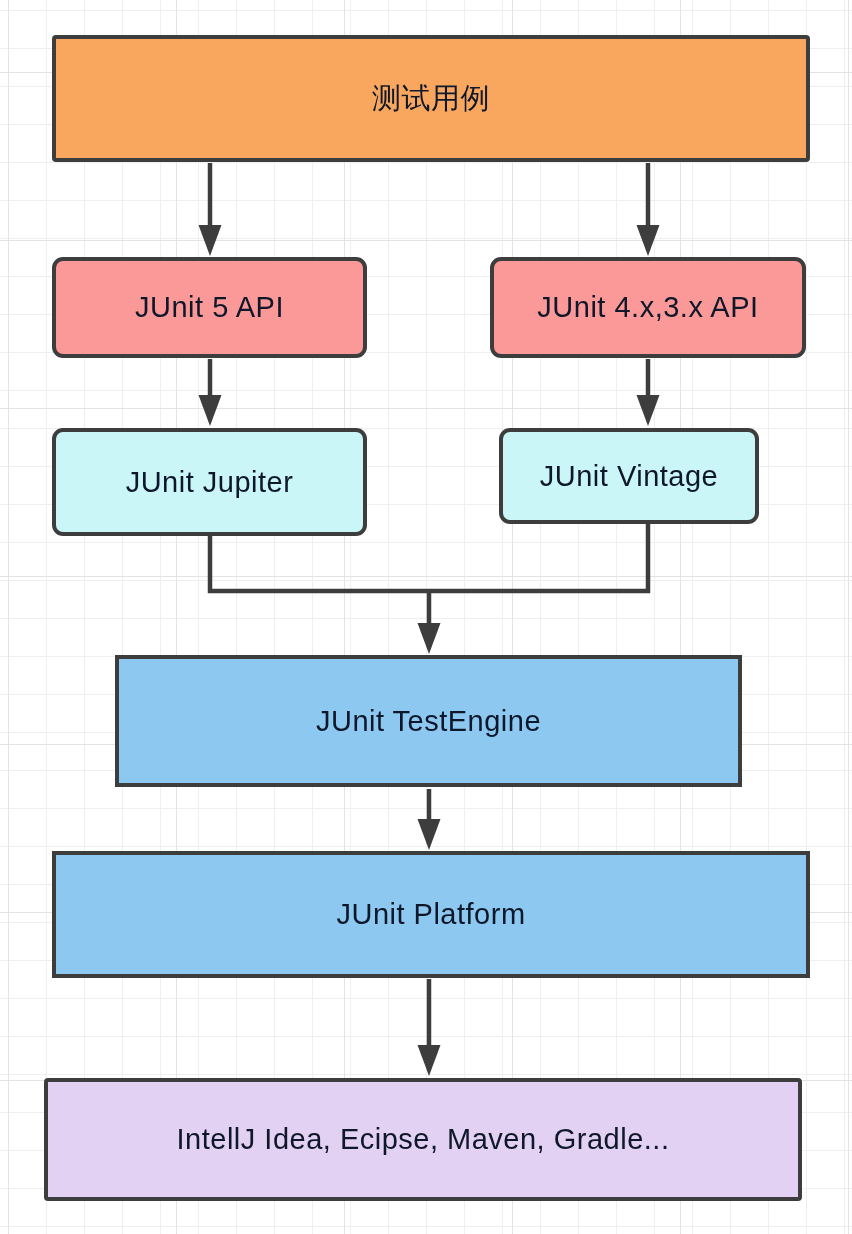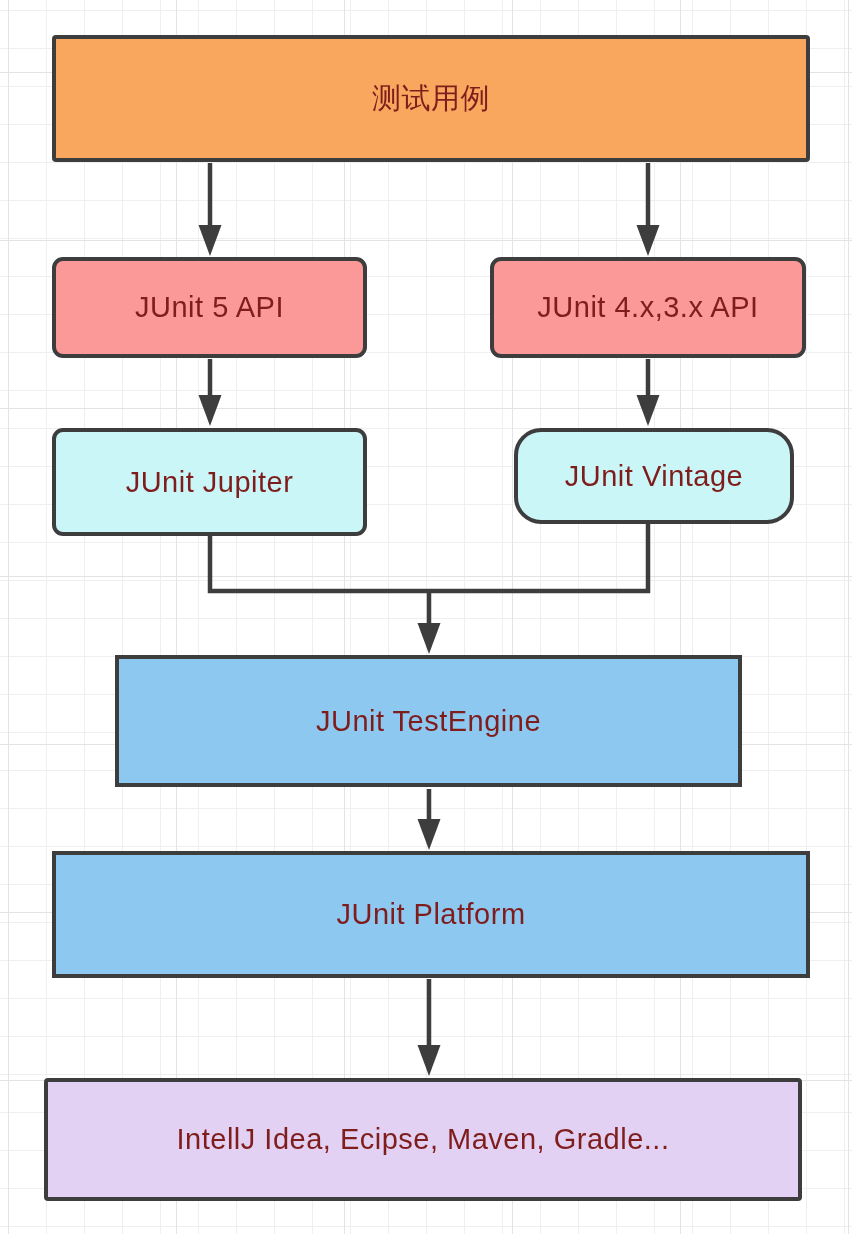--- a/index.html
+++ b/index.html
@@ -24,21 +24,21 @@
   }
   .node {
     position: absolute;
     box-sizing: border-box;
     border: 4px solid #3d3d3d;
     display: flex;
     align-items: center;
     justify-content: center;
     text-align: center;
     font-size: 29px;
-    color: #7f1d1d;
+    color: #0f172a;
     letter-spacing: 0.5px;
     line-height: 1.2;
   }
   .rounded { border-radius: 11px; }
   .slight  { border-radius: 4px; }
   #edges {
     position: absolute;
     left: 0; top: 0;
     width: 852px; height: 1234px;
     pointer-events: none;
@@ -98,21 +98,21 @@
   </svg>
 
   <div class="node slight" style="left: 52px; top: 35px; width: 758px; height: 127px; background-color: rgb(249, 167, 95);">测试用例</div>
 
   <div class="node rounded" style="left: 52px; top: 257px; width: 315px; height: 101px; background-color: rgb(250, 153, 151); text-align: right;">JUnit 5 API</div>
 
   <div class="node rounded" style="left: 490px; top: 257px; width: 316px; height: 101px; background-color: rgb(250, 153, 151); text-align: right;">JUnit 4.x,3.x API</div>
 
   <div class="node rounded" style="left: 52px; top: 428px; width: 315px; height: 108px; background-color: rgb(203, 246, 248);">JUnit Jupiter</div>
 
-  <div class="node rounded" style="left: 514px; top: 428px; width: 280px; height: 96px; background-color: rgb(203, 246, 248); border-radius: 27px;">JUnit Vintage</div>
+  <div class="node rounded" style="left: 499px; top: 428px; width: 260px; height: 96px; background-color: rgb(203, 246, 248);">JUnit Vintage</div>
 
   <div class="node" style="left: 115px; top: 655px; width: 627px; height: 132px; background-color: rgb(141, 200, 241);">JUnit TestEngine</div>
 
   <div class="node" style="left: 52px; top: 851px; width: 758px; height: 127px; background-color: rgb(141, 200, 241);">JUnit Platform</div>
 
   <div class="node slight" style="left: 44px; top: 1078px; width: 758px; height: 123px; background-color: rgb(226, 209, 242);">IntellJ Idea, Ecipse, Maven, Gradle...</div>
 
 </div>
 
 </body></html>

